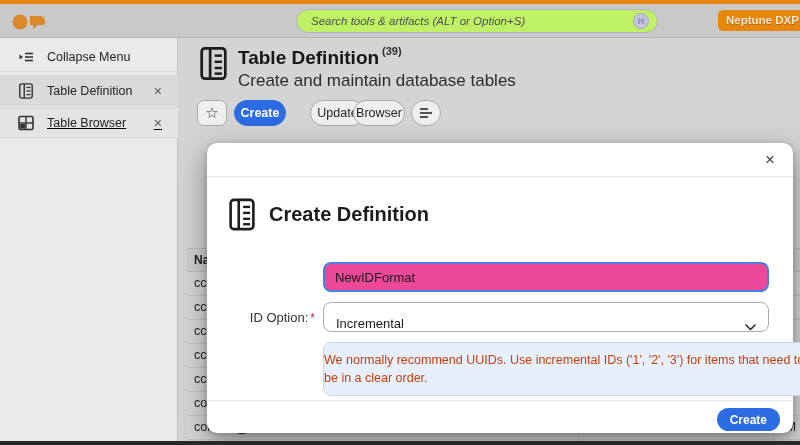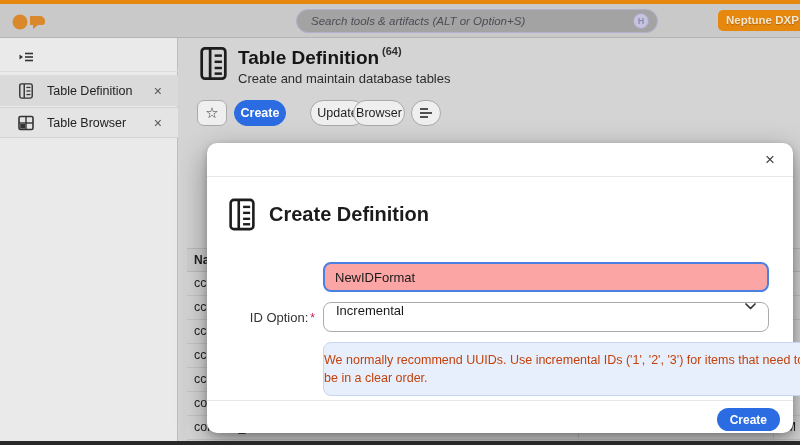--- a/index.html
+++ b/index.html
@@ -4,44 +4,44 @@
 <style>
   * { margin:0; padding:0; box-sizing:border-box; }
   html,body { width:800px; height:445px; overflow:hidden; }
   body { font-family:"Liberation Sans", sans-serif; background:#d4d4d5; position:relative; }
   .abs { position:absolute; }
 
   
   .top-strip { left:0; top:0; width:800px; height:4px; background:#e6870e; z-index:5; }
   .header { left:0; top:4px; width:800px; height:34px; background:#c9c9ca; border-bottom:1px solid #b4b4b5; z-index:5; }
   .logo { left:12px; top:7px; width:40px; height:22px; }
-  .search-pill { left:296px; top:5px; width:362px; height:24px; background:#a3a3a3; border:1px solid #b3b0cf;
+  .search-pill { left:296px; top:5px; width:362px; height:24px; background:#bef264; border:1px solid #b3b0cf;
     border-radius:13px; display:flex; align-items:center; padding:0 8px 0 14px; }
   .search-text { font-style:italic; font-size:11.5px; color:#4c4c56; white-space:nowrap; overflow:hidden; flex:1; }
   .search-badge { width:16px; height:16px; border-radius:50%; background:#c6c3dd; border:1px solid #aaa6cc;
     color:#8f8bb8; font-size:9px; font-weight:bold; display:flex; align-items:center; justify-content:center; }
   .edition-badge { left:718px; top:6px; width:82px; height:21px; background:#e6870e; border-radius:5px 0 0 5px;
     color:#f3e6cd; font-size:11.5px; font-weight:bold; line-height:21px; padding:0 8px; white-space:nowrap;
     overflow:hidden; text-shadow:0 1px 1px rgba(120,60,0,.45); }
 
   
   .sidebar { left:0; top:38px; width:178px; height:403px; background:#eaeaeb; border-right:1px solid #bfbfc0; }
   .side-row { position:absolute; left:0; width:178px; height:30px; display:flex; align-items:center; cursor:pointer; }
   .side-row .ic { width:16px; height:16px; margin-left:18px; flex:0 0 16px; }
   .side-row .lbl { font-size:12.5px; color:#222; margin-left:13px; flex:1; white-space:nowrap; }
   .side-row .x { font-size:14px; color:#555; margin-right:16px; }
   .row-collapse { top:4px; border-bottom:1px solid #dcdcdd; }
   .row-td { top:37px; height:31px; background:#dadadb; }
-  .row-tb { top:69px; height:31px; background:#e4e4e5; border-top:1px solid #d3d3d4; border-bottom:1px solid #d3d3d4; }
+  .row-tb { top:69px; height:31px; background:#e4e4e5; border-top:1px solid #d3d3d4; border-bottom:1px solid #d3d3d4;text-decoration:underline; }
 
   
   .page-icon { left:200px; top:46px; width:27px; height:35px; }
   .page-title { left:238px; top:45px; font-size:19px; font-weight:bold; color:#161616; white-space:nowrap; }
   .page-count { font-size:11px; font-weight:bold; color:#2e2e2e; vertical-align:9px; margin-left:3px; }
-  .page-sub { left:238px; top:71px; font-size:13px; color:#2c2c2c; white-space:nowrap; }
+  .page-sub { left:238px; top:71px; font-size:17px; color:#2c2c2c; white-space:nowrap; }
   .btn { position:absolute; top:100px; height:26px; display:flex; align-items:center; justify-content:center;
     border-radius:13px; font-size:12.5px; cursor:pointer; }
   .btn-ghost { background:#efeff0; border:1px solid #a9a9aa; color:#1f1f1f; }
   .btn-primary { background:#2b6ce2; border:1px solid #2b6ce2; color:#fff; font-weight:bold; }
   .btn-star { left:197px; width:30px; border-radius:7px; font-size:15px; color:#333; }
   .btn-create { left:234px; width:52px; }
   .btn-update { left:292px; width:55px;margin-left:18px; }
   .btn-import { left:353px; width:52px; }
   .btn-lines { left:411px; width:30px; }
 
@@ -58,23 +58,23 @@
   .modal { left:207px; top:143px; width:586px; height:290px; background:#fff; border-radius:10px;
     box-shadow:0 10px 30px rgba(0,0,0,.38), 0 2px 6px rgba(0,0,0,.2); z-index:10; }
   .modal-close { position:absolute; right:18px; top:6px; font-size:17px; color:#444; cursor:pointer; line-height:22px; }
   .modal-hsep { position:absolute; left:0; top:33px; width:100%; height:1px; background:#e8e8e8; }
   .modal-icon { position:absolute; left:22px; top:55px; width:26px; height:33px; }
   .modal-title { position:absolute; left:62px; top:60px; font-size:20px; font-weight:bold; color:#1c1c1c; }
   .fld-label { position:absolute; left:0; width:108px; text-align:right; font-size:13px; color:#333; }
   .req { color:#cf185e; margin-left:2px; font-size:12px; }
   .name-input { position:absolute; left:116px; top:119px; width:446px; height:30px; border:2px solid #4a80e2;
     border-radius:8px; font-family:"Liberation Sans", sans-serif; font-size:13px; color:#1a1a1a; padding:0 10px;
-    background:#fca5a5; outline:none; }
+    background:#ec4899; outline:none; }
   .select { position:absolute; left:116px; top:159px; width:446px; height:30px; border:1px solid #ababab;
-    border-radius:8px; background:#fff; font-size:13px; color:#1a1a1a; display:flex; align-items:flex-start;
+    border-radius:8px; background:#fff; font-size:13px; color:#1a1a1a; display:flex; align-items:flex-end;
     padding:0 12px; cursor:pointer; }
   .select .sel-txt { flex:1; }
   .info-box { position:absolute; left:116px; top:199px; width:498px; background:#e8effc; border:1px solid #c6d5f1;
     border-radius:8px; padding:8px 0; font-size:12.5px; color:#c2410c; line-height:1.45; }
   .modal-fsep { position:absolute; left:0; top:257px; width:100%; height:1px; background:#e8e8e8; }
   .modal-create { position:absolute; right:13px; top:265px; height:23px; padding:0 13px; background:#2b6ce2;
     border-radius:12px; color:#fff; font-size:12px; font-weight:bold; display:flex; align-items:center; cursor:pointer; }
 
   .bottom-bar { left:0; top:441px; width:800px; height:4px; background:#282828; z-index:15; }
 </style>
@@ -96,20 +96,21 @@
 </div>
 
 <div class="abs sidebar">
   <div class="side-row row-collapse">
     <svg class="ic" viewBox="0 0 16 16">
       <path d="M5 8 L1.5 5.5 v5 z" fill="#333"></path>
       <line x1="7" y1="4.5" x2="15" y2="4.5" stroke="#333" stroke-width="1.6"></line>
       <line x1="7" y1="8" x2="15" y2="8" stroke="#333" stroke-width="1.6"></line>
       <line x1="7" y1="11.5" x2="15" y2="11.5" stroke="#333" stroke-width="1.6"></line>
     </svg>
+    <span class="lbl">Collapse Menu</span>
   </div>
   <div class="side-row row-td">
     <svg class="ic" viewBox="0 0 16 18">
       <rect x="1" y="1" width="14" height="16" rx="2" fill="none" stroke="#333" stroke-width="1.6"></rect>
       <line x1="6" y1="1" x2="6" y2="17" stroke="#333" stroke-width="1.6"></line>
       <line x1="8.5" y1="5" x2="13" y2="5" stroke="#333" stroke-width="1.4"></line>
       <line x1="8.5" y1="9" x2="13" y2="9" stroke="#333" stroke-width="1.4"></line>
       <line x1="8.5" y1="13" x2="13" y2="13" stroke="#333" stroke-width="1.4"></line>
     </svg>
     <span class="lbl">Table Definition</span>
@@ -128,21 +129,21 @@
 </div>
 
 <svg class="abs page-icon" viewBox="0 0 24 30">
   <rect x="1.5" y="1.5" width="21" height="27" rx="3" fill="none" stroke="#1d1d1d" stroke-width="2.4"></rect>
   <line x1="9" y1="1.5" x2="9" y2="28.5" stroke="#1d1d1d" stroke-width="2.4"></line>
   <line x1="13" y1="8" x2="19.5" y2="8" stroke="#1d1d1d" stroke-width="2.2"></line>
   <line x1="13" y1="13.5" x2="19.5" y2="13.5" stroke="#1d1d1d" stroke-width="2.2"></line>
   <line x1="13" y1="19" x2="19.5" y2="19" stroke="#1d1d1d" stroke-width="2.2"></line>
   <line x1="13" y1="24" x2="19.5" y2="24" stroke="#1d1d1d" stroke-width="2.2"></line>
 </svg>
-<div class="abs page-title"><span>Table Definition</span><span class="page-count">(64)</span></div>
+<div class="abs page-title"><span>Table Definition</span><span class="page-count">(39)</span></div>
 <div class="abs page-sub">Create and maintain database tables</div>
 
 <div class="btn btn-ghost btn-star">
     <span>☆</span>
   </div>
 <div class="btn btn-primary btn-create">Create</div>
 <div class="btn btn-ghost btn-update">Update</div>
 <div class="btn btn-ghost btn-import">Browser</div>
 <div class="btn btn-ghost btn-lines">
   <svg width="14" height="12" viewBox="0 0 14 12">

